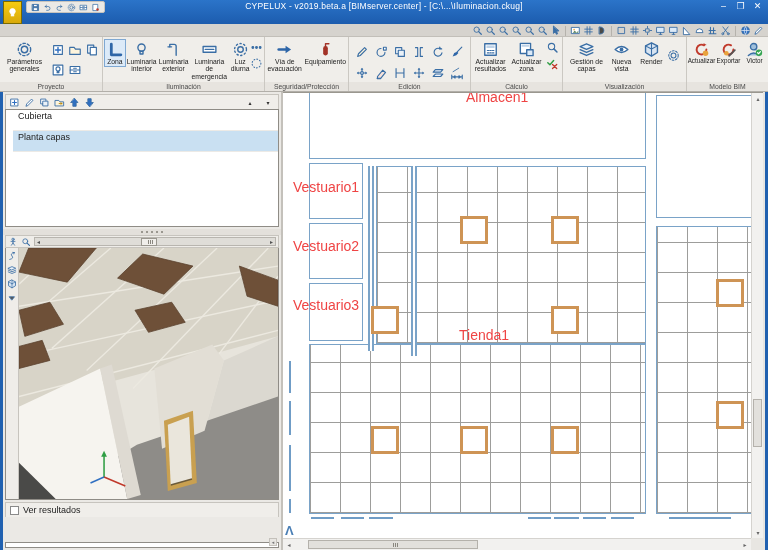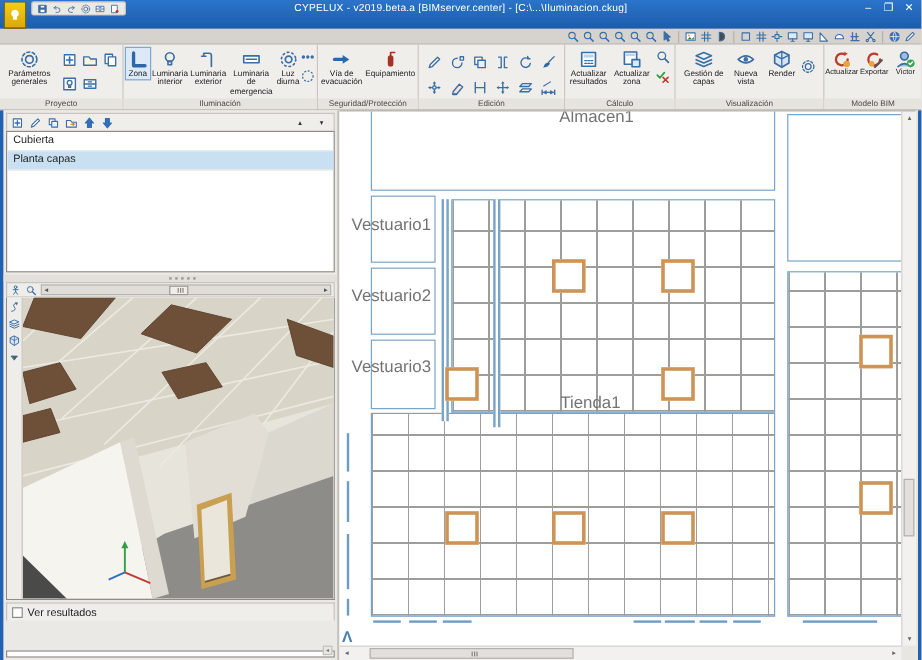--- a/index.html
+++ b/index.html
@@ -44,21 +44,21 @@
   .bottom-frame { height:10px; background:linear-gradient(#2B74C9,#174E96); border-top:1px solid #9db8d6; }
 
   
   .left-panel { width:280px; display:flex; flex-direction:column; background:#EBE9E5; border-right:2px solid #c4c1bb; }
   .plans-panel { height:137px; display:flex; flex-direction:column; padding:2px; }
   .ptoolbar { height:15px; display:flex; align-items:center; gap:4px; padding:0 3px; background:#F0EEEA; border:1px solid #c7c4be; border-bottom:none; }
   .ptoolbar .mini svg { width:11px; height:11px; }
   .ptoolbar .spacer { flex:1; }
   .tribtn { font-size:6px; color:#333; width:14px; text-align:center; }
   .plist { flex:1; background:#fff; border:1px solid #8f8c86; overflow:hidden; }
-  .plist-row { height:16px; line-height:13px; font-size:9px; color:#222; padding-left:5px; border-bottom:1px solid #eceae6; }
+  .plist-row { height:21px; line-height:13px; font-size:9px; color:#222; padding-left:5px; border-bottom:1px solid #eceae6;margin-left:7px; }
   .plist-row.sel { background:#C9E0F2; }
   .vsplit { height:6px; display:flex; align-items:center; justify-content:center; background:#E3E0DB; }
   .grip-dots { width:2px; height:2px; background:#9a978f; box-shadow:5px 0 #9a978f, 10px 0 #9a978f, 15px 0 #9a978f, 20px 0 #9a978f; }
 
   
   .view3d { height:265px; display:flex; flex-direction:column; padding:0 2px; }
   .v3top { height:13px; display:flex; align-items:center; gap:3px; background:#EFEDE9; border:1px solid #c7c4be; padding:0 2px; }
   .v3top .mini svg { width:10px; height:10px; }
   .v3strip { flex:1; height:9px; background:#DFDDD8; border:1px solid #b8b5af; display:flex; align-items:center; position:relative; }
   .v3strip .arr { font-size:6px; color:#555; line-height:8px; padding:0 2px; }
@@ -81,21 +81,21 @@
   
   .canvas-area { position:relative; width:480px; height:458px; background:#fff; border-top:1px solid #9a978f; }
   #drawing { position:absolute; left:0; top:0; width:468px; height:446px; overflow:hidden; background:#fff; }
   .room { position:absolute; border:1px solid #7AA3C8; }
   .cgrid { position:absolute; border:1px solid #7AA3C8;
     background-image:
       repeating-linear-gradient(90deg, #9D9D9B 0, #9D9D9B 1px, transparent 1px, transparent 30px),
       repeating-linear-gradient(0deg, #9D9D9B 0, #9D9D9B 1px, transparent 1px, transparent 30px); }
   .wallv { position:absolute; width:6px; border-left:2px solid #7AA3C8; border-right:2px solid #7AA3C8; background:#fff; }
   .sky { position:absolute; width:28px; height:28px; border:3px solid #CE9455; background:#fff; }
-  .clabel { position:absolute; color:#737373; font-size:14px; white-space:nowrap; }
+  .clabel { position:absolute; color:#ef4444; font-size:14px; white-space:nowrap; }
   .dashb { position:absolute; height:0; border-top:2px solid #6F9CC6; top:424px; }
   .dashl { position:absolute; width:0; border-left:2px solid #6F9CC6; left:6px; }
   .north { position:absolute; color:#4A7FB5; font-size:13px; font-weight:bold; }
 
   .vscroll { position:absolute; right:0; top:0; width:12px; height:446px; background:#F2F1EF; border-left:1px solid #d5d3cf; }
   .hscroll { position:absolute; left:0; bottom:0; height:12px; width:468px; background:#F2F1EF; border-top:1px solid #d5d3cf; }
   .sb-arr { position:absolute; font-size:6px; color:#666; width:12px; height:12px; text-align:center; line-height:12px; }
   .vthumb { position:absolute; left:1px; width:9px; top:306px; height:48px; background:#E2E0DC; border:1px solid #b4b1ab; }
   .hthumb { position:absolute; top:1px; height:9px; left:25px; width:170px; background:#E2E0DC; border:1px solid #b4b1ab; display:flex; align-items:center; justify-content:center; }
   .scorner { position:absolute; right:0; bottom:0; width:12px; height:12px; background:#E8E6E2; }
@@ -1071,21 +1071,21 @@
           <div class="dashb" style="left: 328px; width: 23px;"></div>
           <div class="dashb" style="left: 386px; width: 62px;"></div>
           <div class="dashl" style="top: 268px; height: 32px;"></div>
           <div class="dashl" style="top: 308px; height: 34px;"></div>
           <div class="dashl" style="top: 352px; height: 46px;"></div>
           <div class="dashl" style="top: 406px; height: 14px;"></div>
           <div class="clabel" style="left: 183px; top: -4px;">Almacen1</div>
           <div class="clabel" style="left: 10px; top: 86px;">Vestuario1</div>
           <div class="clabel" style="left: 10px; top: 145px;">Vestuario2</div>
           <div class="clabel" style="left: 10px; top: 204px;">Vestuario3</div>
-          <div class="clabel" style="left: 184px; top: 234px; text-align: right;">Tienda1</div>
+          <div class="clabel" style="left: 176px; top: 234px; text-align: right;">Tienda1</div>
           <div class="north" style="left: 2px; top: 430px;">Λ</div>
         </div>
       <div class="vscroll">
         <span class="sb-arr" style="top:0">▴</span>
         <div class="vthumb"></div>
         <span class="sb-arr" style="bottom:0">▾</span>
       </div>
       <div class="hscroll">
         <span class="sb-arr" style="left:0">◂</span>
         <div class="hthumb">

